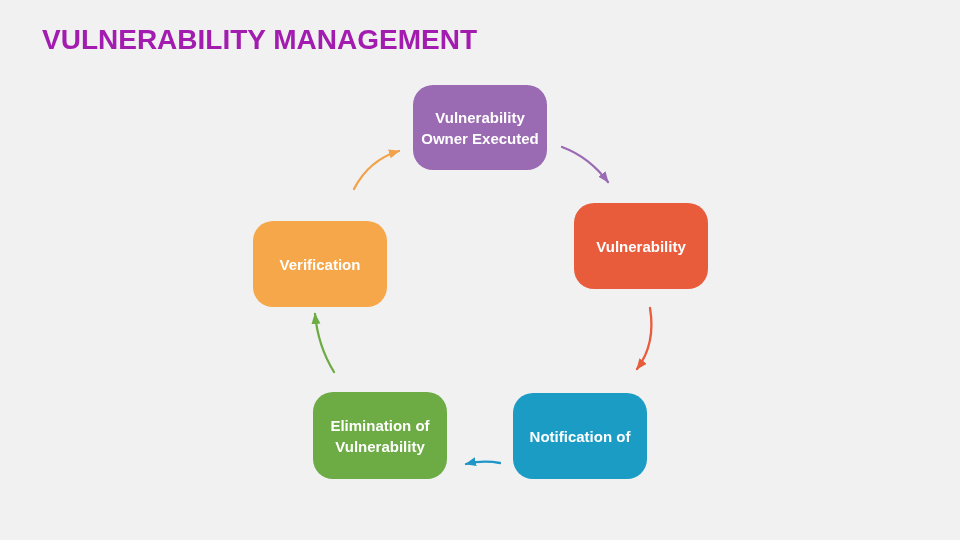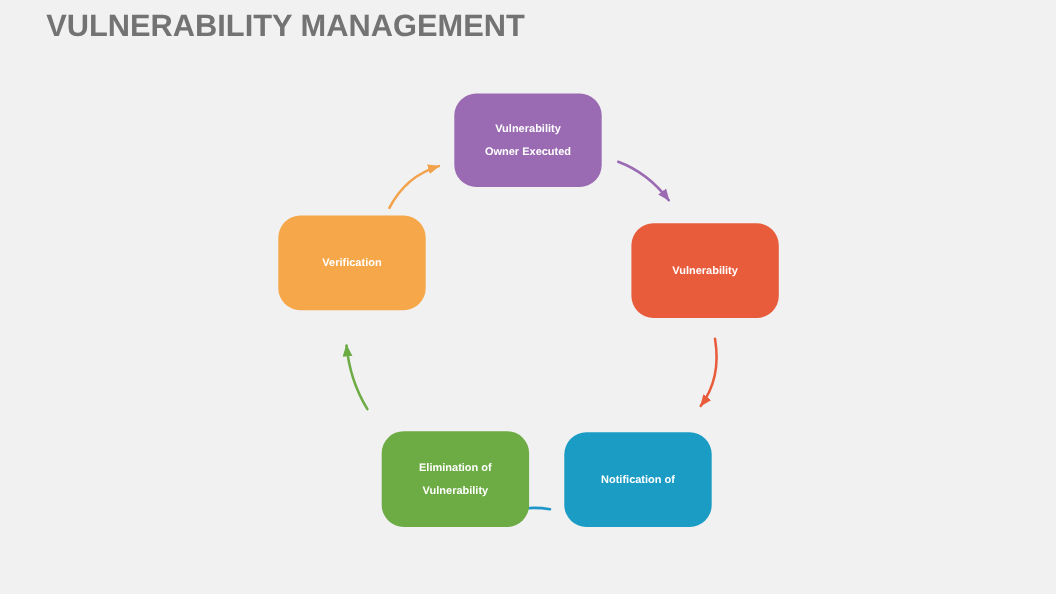--- a/index.html
+++ b/index.html
@@ -11,54 +11,54 @@
   .stage {
     position: relative;
     width: 960px;
     height: 540px;
     overflow: hidden;
     background: #f1f1f2;
   }
   .slide-title {
     position: absolute;
     left: 42px;
-    top: 8px;
+    top: 24px;
     margin: 0;
     font-size: 28px;
     font-weight: bold;
     letter-spacing: 0px;
-    color: #737373;
+    color: #a21caf;
   }
   .arrow-layer {
     position: absolute;
     left: 0;
     top: 0;
     width: 960px;
     height: 540px;
   }
   .node {
     position: absolute;
     width: 134px;
     height: 86px;
     border-radius: 20px;
     display: flex;
     align-items: center;
     justify-content: center;
     text-align: center;
     color: #ffffff;
-    font-size: 10px;
+    font-size: 15px;
     font-weight: bold;
     line-height: 21px;
   }
   .node .lbl { width: 100%; }
   .n-scan   { left: 413px; top:  85px; height: 85px; }
   .n-found  { left: 574px; top: 203px; }
   .n-notify { left: 513px; top: 393px; }
-  .n-elim   { left: 313px; top: 392px; height: 87px; margin-left: 34px; }
-  .n-verif  { left: 253px; top: 196px; }
+  .n-elim   { left: 313px; top: 392px; height: 87px; }
+  .n-verif  { left: 253px; top: 221px; }
   .arrow-path {
     fill: none;
     stroke-width: 2.3;
     stroke-linecap: round;
   }
 </style>
 </head>
 <body>
 
 <div class="stage" style="background-color: rgb(241, 241, 242);">

